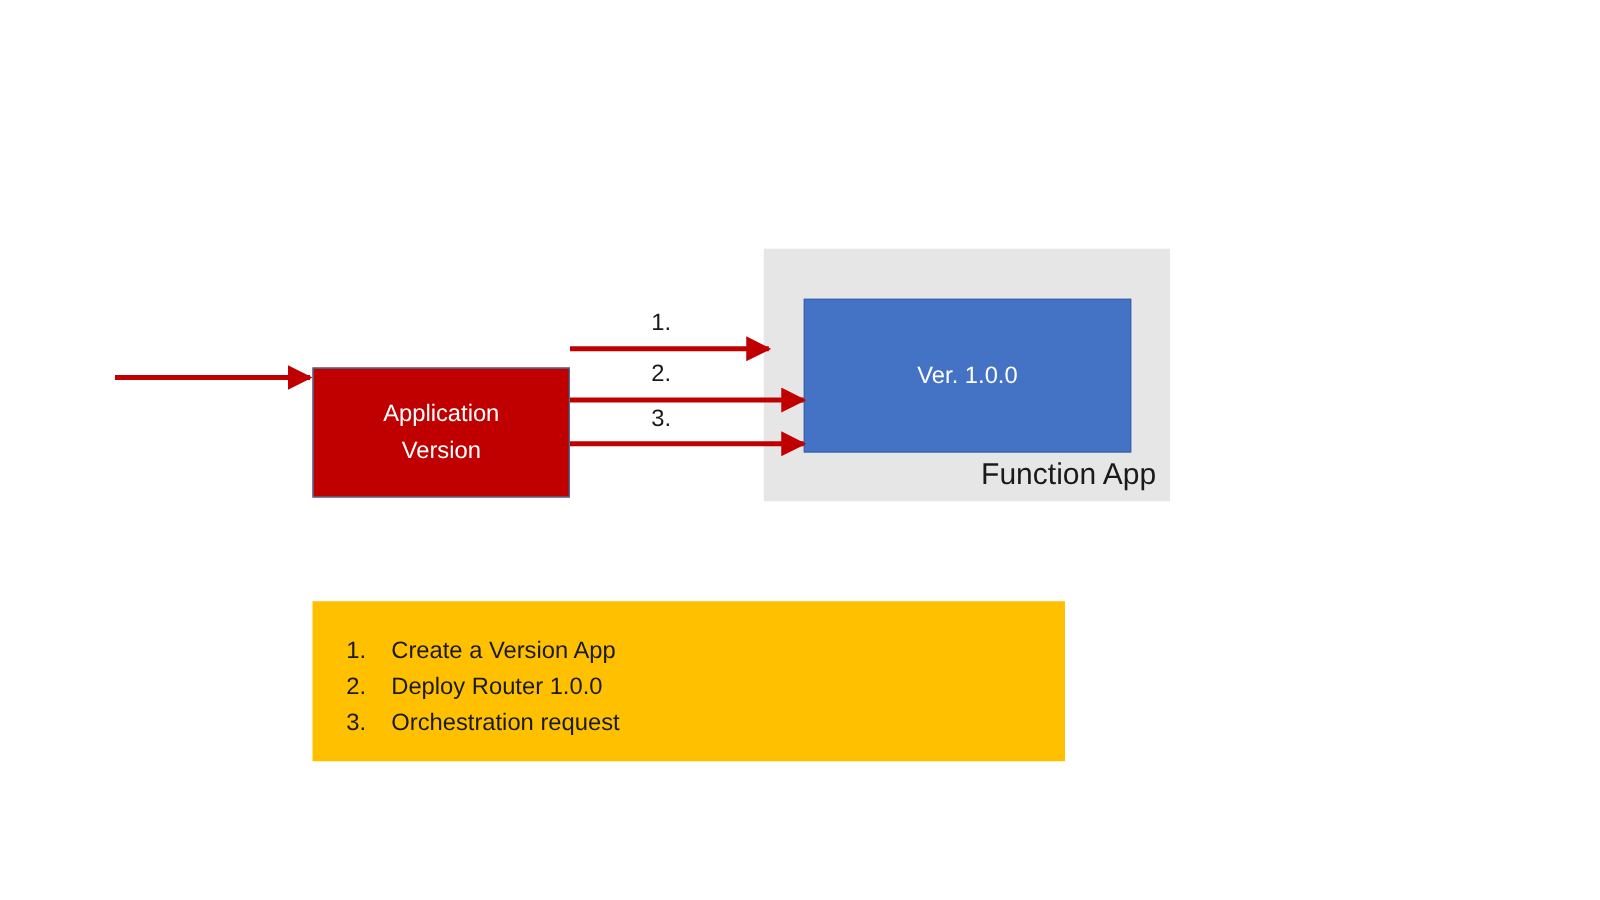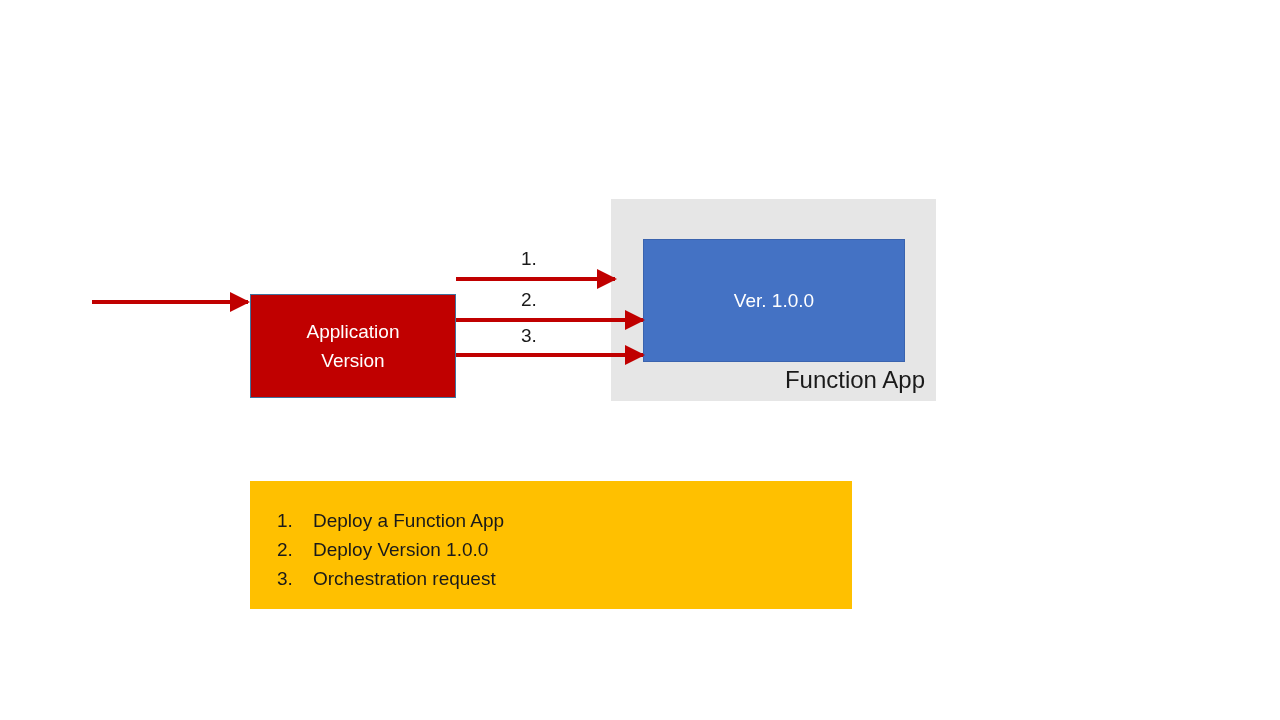--- a/index.html
+++ b/index.html
@@ -176,25 +176,25 @@
     </g>
   </svg>
 
   <div class="step-num step-num-1">1.</div>
   <div class="step-num step-num-2">2.</div>
   <div class="step-num step-num-3">3.</div>
 
   <div class="legend-box">
     <div class="legend-item">
       <span class="legend-marker">1.</span>
-      <span class="legend-text">Deploy a Function App</span>
+      <span class="legend-text">Create a Version App</span>
     </div>
     <div class="legend-item">
       <span class="legend-marker">2.</span>
-      <span class="legend-text">Deploy Version 1.0.0</span>
+      <span class="legend-text">Deploy Router 1.0.0</span>
     </div>
     <div class="legend-item">
       <span class="legend-marker">3.</span>
       <span class="legend-text">Orchestration request</span>
     </div>
   </div>
 
 </div>
 
 </body></html>

